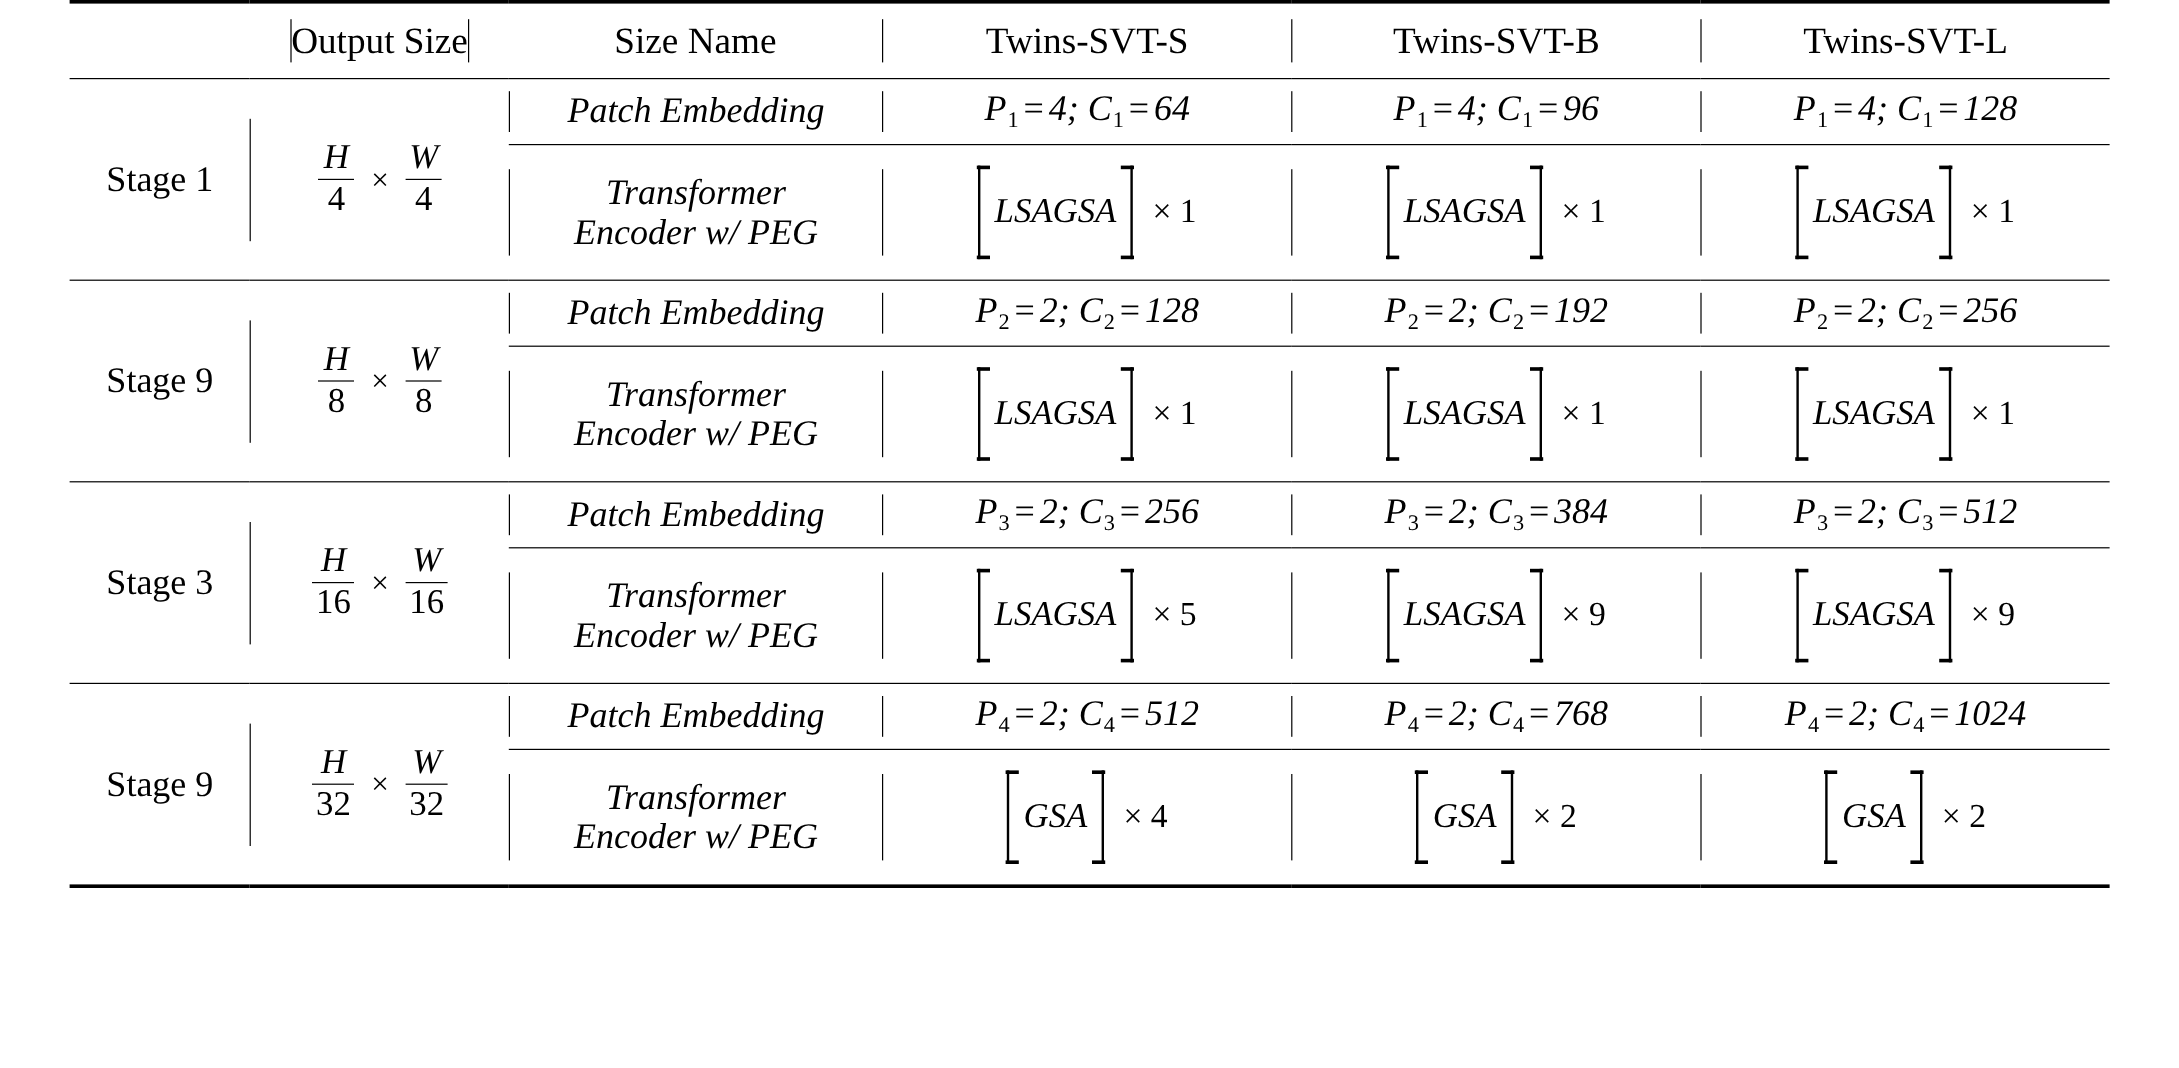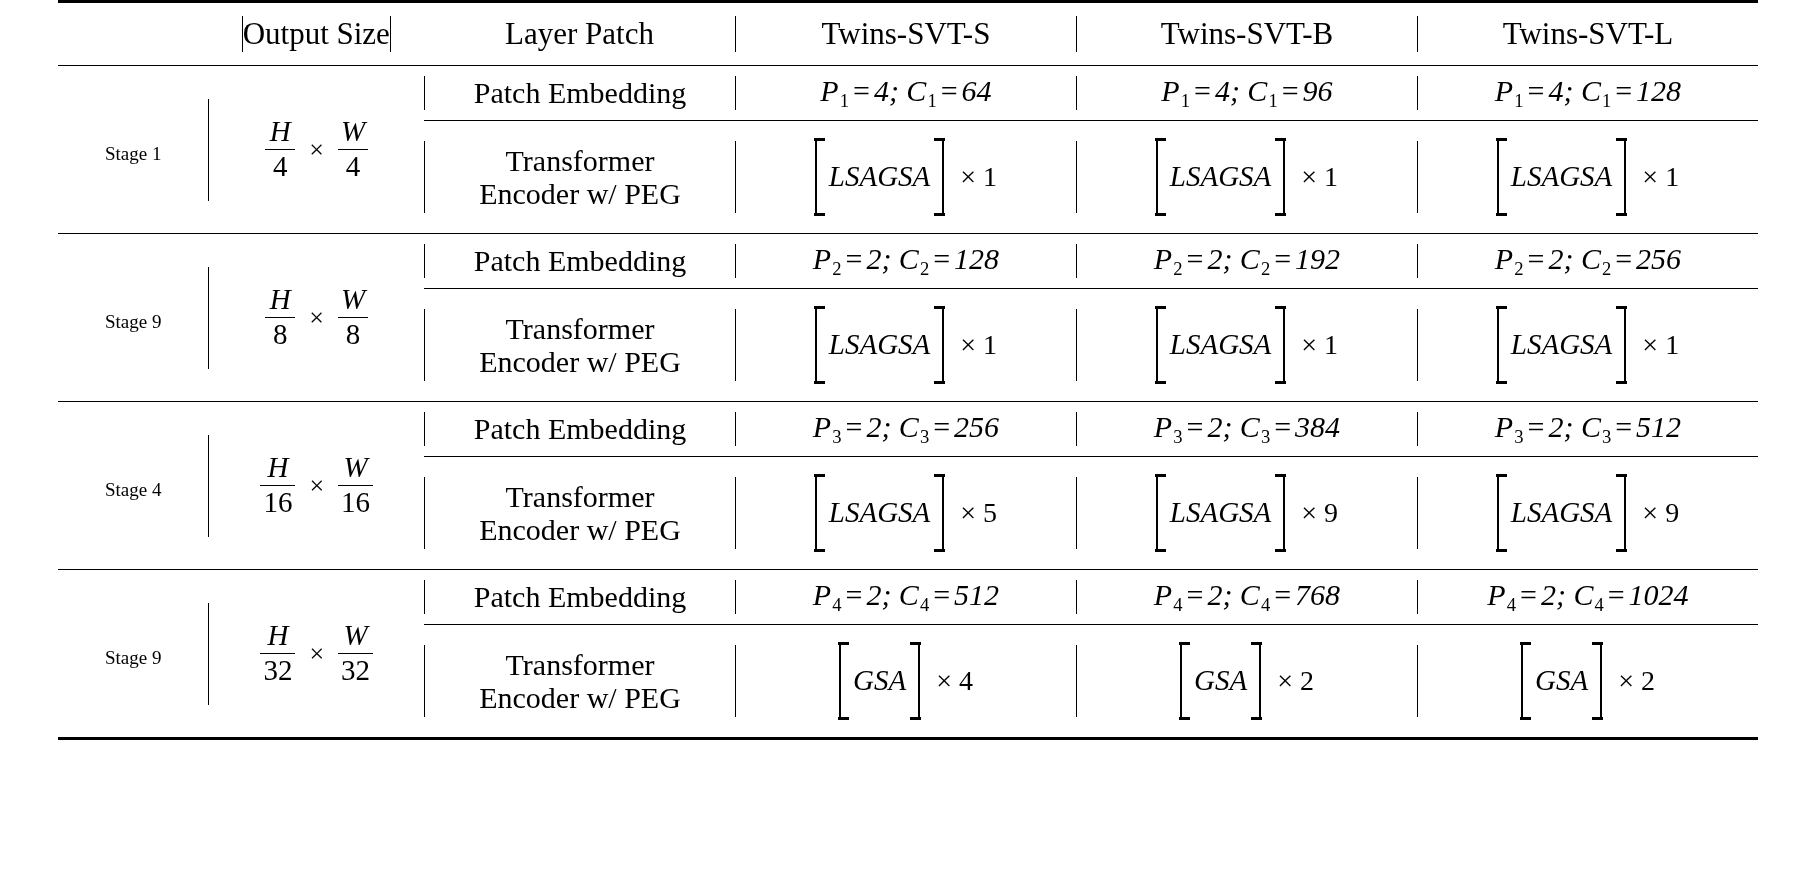--- a/index.html
+++ b/index.html
@@ -66,21 +66,21 @@
   .cell-inner {
     display: flex;
     align-items: center;
     justify-content: center;
     height: 100%;
     box-sizing: border-box;
   }
 
   .hdr-row td { height: 62px; font-size: 31px; }
 
-  .stage-label { font-size: 19px; white-space: nowrap; }
+  .stage-label { font-size: 30px; white-space: nowrap; }
 
   
   .outsize {
     display: flex;
     align-items: center;
     justify-content: center;
     gap: 14px;
     font-style: italic;
     font-size: 29px;
   }
@@ -95,21 +95,21 @@
   .frac .bar {
     display: block;
     width: 100%;
     min-width: 30px;
     border-bottom: 1.8px solid #000;
     margin: 2px 0;
   }
   .frac .den { padding: 0 3px; font-style: normal; }
   .times { font-style: normal; font-size: 26px; }
 
-  .layername { font-size: 30px; line-height: 1.12; white-space: nowrap; }
+  .layername { font-size: 30px; line-height: 1.12; white-space: nowrap; font-style: italic; }
 
   
   .math { font-style: italic; font-size: 30px; white-space: nowrap; }
   .math .op { font-style: normal; padding: 0 4px; }
   .math sub {
     font-size: 0.62em;
     font-style: normal;
     vertical-align: -0.28em;
     padding-left: 1px;
   }
@@ -191,21 +191,21 @@
           <td></td>
           <td>
             <div class="cell-inner">
               <span class="vbar"></span>
               <span>Output Size</span>
               <span class="vbar"></span>
             </div>
           </td>
           <td>
             <div class="cell-inner">
-              <span>Layer Patch</span>
+              <span>Size Name</span>
             </div>
           </td>
           <td>
             <div class="cell-inner">
               <span class="vbar"></span>
               <span style="flex:1">Twins-SVT-S</span>
             </div>
           </td>
           <td>
             <div class="cell-inner">
@@ -435,21 +435,21 @@
                         <span>GSA</span>
                       </span>
                     </span>
                     <span class="mult">× 1</span>
                   </div>
                 </span>
               </div>
             </td>
           </tr>
           <tr class="rule-thin-bot">
-            <td rowspan="2"><span class="stage-label">Stage 4</span></td>
+            <td rowspan="2"><span class="stage-label">Stage 3</span></td>
             <td rowspan="2">
               <div class="cell-inner">
                 <span class="vbar" style="height:3.4em"></span>
                 <span style="flex:1">
                   <div class="outsize">
                     <span class="frac">
                       <span class="num">H</span>
                       <span class="bar"></span>
                       <span class="den">16</span>
                     </span>

